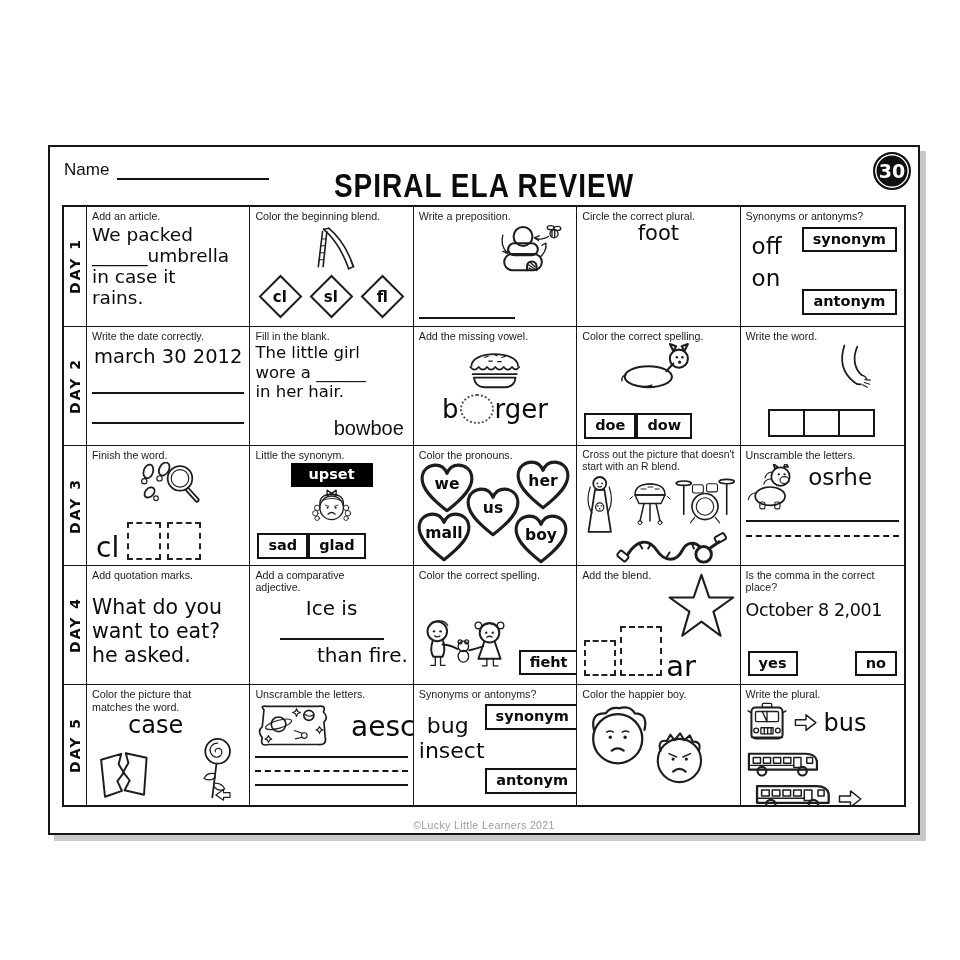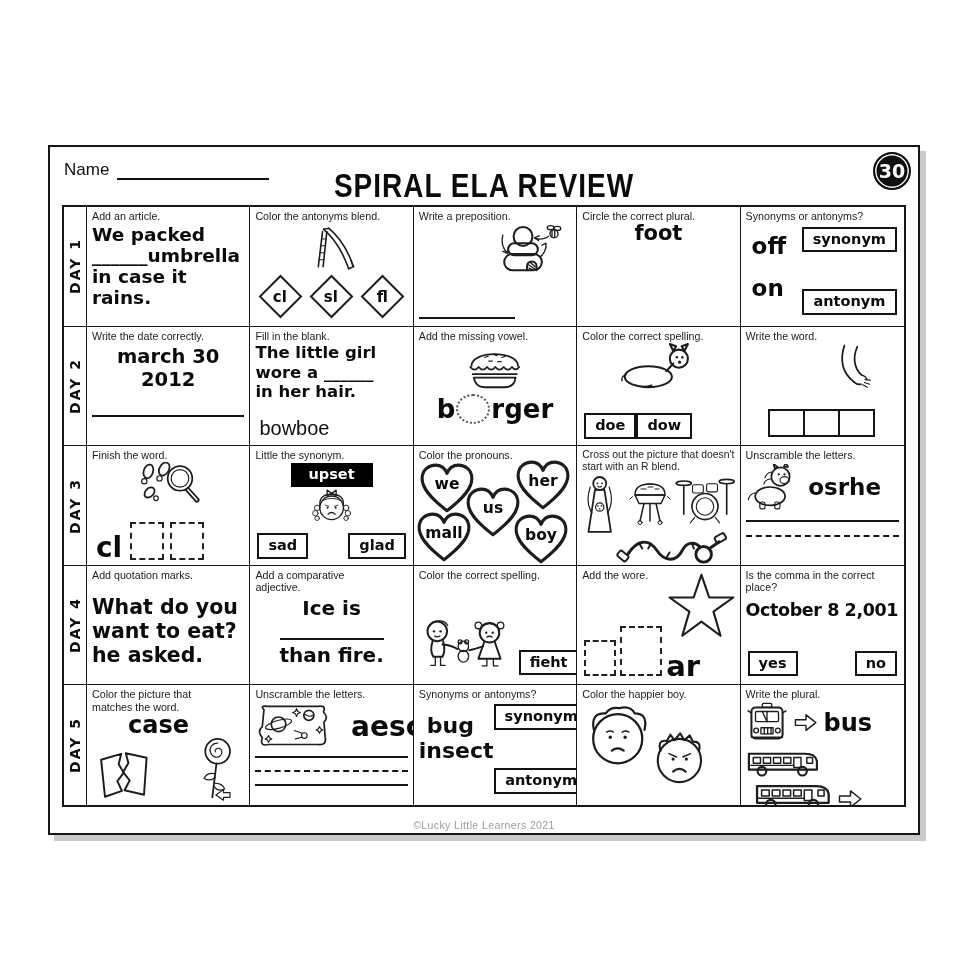--- a/index.html
+++ b/index.html
@@ -20,21 +20,21 @@
   .grid{margin:0 12px;height:602px;border:2.5px solid #161616;display:grid;
         grid-template-columns:23px repeat(5,1fr);grid-template-rows:repeat(5,1fr);background:#fff}
   .grid>div{border-right:1.7px solid #161616;border-bottom:1.7px solid #161616;overflow:hidden}
   .grid>div:nth-child(6n){border-right:none}
   .grid>div:nth-child(n+25){border-bottom:none}
   .daycell{display:flex;align-items:center;justify-content:center}
   .daycell span{writing-mode:vertical-rl;transform:rotate(180deg);font-weight:800;font-size:14px;
         letter-spacing:2px;color:#0d0d0d;font-family:"DejaVu Sans",sans-serif;white-space:nowrap}
   .cell{padding:3px 5px;display:flex;flex-direction:column;position:relative}
   .prompt{font-size:10.7px;color:#1c1c1c;line-height:1.18}
-  .kid{font-family:"DejaVu Sans",sans-serif;font-weight:700;color:#0b0b0b;white-space:pre-line}
+  .kid{font-family:"DejaVu Sans",sans-serif;font-weight:400;color:#0b0b0b;white-space:pre-line}
   .row{display:flex}
   .wbox{border:2.2px solid #131313;padding:0 9px;font-family:"DejaVu Sans",sans-serif;font-weight:700;
         font-size:14.5px;color:#0b0b0b;background:#fff;line-height:1.5;text-align:center;white-space:nowrap}
   .blabel{background:#000;color:#fff;font-family:"DejaVu Sans",sans-serif;font-weight:700;font-size:14.5px;
         padding:1px 18px;line-height:1.5}
   .uline{border-bottom:2.6px solid #151515}
   .dotline{border-bottom:2.8px dashed #151515}
   .dia{width:31px;height:31px;border:2px solid #1d1d1d;transform:rotate(45deg);display:flex;
        align-items:center;justify-content:center;background:#fff}
   .dia span{transform:rotate(-45deg);font-family:"DejaVu Sans",sans-serif;font-weight:700;font-size:15px;color:#0b0b0b}
@@ -73,21 +73,21 @@
 
     <div class="cell">
       <div class="prompt">Add an article.</div>
       <div class="kid" style="font-size:18.5px;line-height:1.14;margin-top:1px">We packed
 ______umbrella
 in case it
 rains.</div>
     </div>
 
     <div class="cell">
-      <div class="prompt">Color the antonyms blend.</div>
+      <div class="prompt">Color the beginning blend.</div>
       <svg class="ink" viewBox="0 0 100 92" style="height:49px;margin:1px auto 0">
         <path d="M33 14 L25 80"></path>
           <path d="M41 14 L34 80"></path>
         <path class="thin" d="M32 28 h8 M30 41 h8 M28 54 h8 M26 67 h8"></path>
         <path d="M35 10 C52 24 70 50 82 84"></path>
           <path d="M45 8 C62 22 80 48 91 80"></path>
         <path d="M82 84 L91 80"></path>
           <path d="M35 10 L45 8"></path>
           <path class="thin" d="M86 68 l4 12"></path>
       </svg>
@@ -126,21 +126,21 @@
     <div class="cell">
       <div class="prompt">Circle the correct plural.</div>
       <div class="kid" style="font-size:21px;text-align:center;line-height:1">foot</div>
     </div>
 
     <div class="cell">
       <div class="prompt">Synonyms or antonyms?</div>
       <div class="row" style="flex:1;justify-content:space-between;padding:2px 2px 6px">
         <div style="margin-top:8px;margin-left:4px">
           <div class="kid" style="font-size:23px">off</div>
-          <div class="kid" style="font-size:23px;margin-top:16px">on</div>
+          <div class="kid" style="font-size:23px;margin-top:6px">on</div>
         </div>
         <div style="display:flex;flex-direction:column;justify-content:space-between;padding:2px 0 2px">
           <div class="wbox">synonym</div>
           <div class="wbox">antonym</div>
         </div>
       </div>
     </div>
 
     <div class="daycell">
         <span>DAY 2</span>
@@ -151,21 +151,21 @@
       <div class="kid" style="font-size:19.5px;text-align:center;margin-top:3px">march 30 2012</div>
       <div class="uline" style="margin-top:24px"></div>
       <div class="uline" style="margin-top:28px"></div>
     </div>
 
     <div class="cell">
       <div class="prompt">Fill in the blank.</div>
       <div class="kid" style="font-size:16.5px;line-height:1.17;margin-top:1px">The little girl
 wore a ______
 in her hair.</div>
-      <div class="row" style="justify-content:flex-start;margin-top:auto;padding:0 4px 2px;font-size:20px;color:#111">
+      <div class="row" style="justify-content:flex-end;margin-top:auto;padding:0 4px 2px;font-size:20px;color:#111">
         <span>bow</span>
         <span>boe</span>
       </div>
     </div>
 
     <div class="cell">
       <div class="prompt">Add the missing vowel.</div>
       <svg class="ink" viewBox="0 0 110 84" style="height:50px;margin:0 auto">
         <path d="M16 40 C16 14 94 14 94 40"></path>
         <path class="thin" d="M38 26 l6 -2 M53 21 l6 2 M67 26 l6 -2 M45 32 h6 M60 33 h6"></path>
@@ -250,21 +250,21 @@
           <circle class="thin" cx="14" cy="58" r="6"></circle>
           <circle class="thin" cx="18" cy="69" r="5"></circle>
         <circle class="thin" cx="82" cy="46" r="6"></circle>
           <circle class="thin" cx="86" cy="58" r="6"></circle>
           <circle class="thin" cx="82" cy="69" r="5"></circle>
         <circle class="fl" cx="41" cy="46" r="2.2"></circle>
           <circle class="fl" cx="59" cy="46" r="2.2"></circle>
         <path class="thin" d="M36 40 l8 3 M64 40 l-8 3"></path>
         <path d="M42 60 q8 -7 16 0"></path>
       </svg>
-      <div class="row" style="justify-content:space-between;margin-top:auto;padding:0 2px 3px">
+      <div class="row" style="justify-content:flex-start;margin-top:auto;padding:0 2px 3px">
         <div class="wbox">sad</div>
         <div class="wbox">glad</div>
       </div>
     </div>
 
     <div class="cell">
       <div class="prompt">Color the pronouns.</div>
       <div class="hearts">
         <svg class="ink" viewBox="0 0 54 50" style="left:0;top:0;width:56px">
           <path d="M27 46 C10 33 3 24 3 15 C3 6 10 2 16 2 C21 2 25 5 27 10 C29 5 33 2 38 2 C44 2 51 6 51 15 C51 24 44 33 27 46 Z"></path>
@@ -332,21 +332,21 @@
           <path d="M96 18 l10 -7"></path>
           <rect class="thin" x="102" y="4" width="11" height="7" rx="2" transform="rotate(-30 107 8)"></rect>
           <rect class="thin" x="2" y="22" width="11" height="7" rx="2" transform="rotate(40 7 25)"></rect>
           <path class="thin" d="M24 13 l3 5 M36 13 l-3 5 M52 27 l3 -5 M78 13 l2 5"></path>
         </svg>
       </div>
     </div>
 
     <div class="cell">
       <div class="prompt">Unscramble the letters.</div>
-      <div class="row" style="align-items:center;margin-top:2px">
+      <div class="row" style="margin-top:2px">
         <svg class="ink" viewBox="0 0 95 80" style="height:46px">
           <ellipse cx="42" cy="56" rx="26" ry="16"></ellipse>
           <circle cx="60" cy="22" r="16"></circle>
           <ellipse class="thin" cx="67" cy="28" rx="8" ry="6"></ellipse>
           <path d="M50 8 l-2 -8 7 5 z M66 5 l3 -8 4 8 z"></path>
           <circle class="fl" cx="57" cy="18" r="2"></circle>
             <circle class="fl" cx="67" cy="18" r="2"></circle>
           <path class="thin" d="M44 14 q-9 2 -11 10 M44 26 q-11 0 -13 9"></path>
           <rect class="thin" x="24" y="66" width="9" height="12" rx="3"></rect>
           <rect class="thin" x="50" y="66" width="9" height="12" rx="3"></rect>
@@ -366,21 +366,21 @@
       <div class="prompt">Add quotation marks.</div>
       <div class="kid" style="font-size:20.5px;line-height:1.17;margin-top:14px">What do you
 want to eat?
 he asked.</div>
     </div>
 
     <div class="cell">
       <div class="prompt" style="width:120px">Add a comparative adjective.</div>
       <div class="kid" style="font-size:20px;text-align:center;margin-top:2px">Ice is</div>
       <div class="uline" style="width:104px;margin:18px auto 0"></div>
-      <div class="kid" style="font-size:20px;text-align:center;margin-top:3px">than fire.</div>
+      <div class="kid" style="font-size:20px;text-align:right;margin-top:3px">than fire.</div>
     </div>
 
     <div class="cell">
       <div class="prompt">Color the correct spelling.</div>
       <div class="row" style="flex:1;align-items:flex-end">
         <svg class="ink" viewBox="0 0 150 95" style="height:62px;margin-bottom:2px">
           <circle cx="28" cy="22" r="15"></circle>
           <path class="thin" d="M15 15 q6 -10 15 -9 q10 -1 14 7"></path>
           <circle class="fl" cx="23" cy="22" r="1.8"></circle>
             <circle class="fl" cx="33" cy="22" r="1.8"></circle>
@@ -404,21 +404,21 @@
           <path class="thin" d="M104 64 v11 h-7 M114 64 v11 h7"></path>
         </svg>
         <div style="display:flex;flex-direction:row;justify-content:space-around;flex:1;align-items:flex-end;height:92px;padding:2px 2px 6px">
           <div class="wbox">fieht</div>
           <div class="wbox">fight</div>
         </div>
       </div>
     </div>
 
     <div class="cell">
-      <div class="prompt">Add the wore.</div>
+      <div class="prompt">Add the blend.</div>
       <div style="position:relative;flex:1">
         <svg class="ink" viewBox="0 0 100 96" style="position:absolute;right:-2px;top:-9px;height:68px">
           <polygon points="50,4 61,36 95,36 67,56 77,90 50,70 23,90 33,56 5,36 39,36"></polygon>
         </svg>
         <div class="dashbox" style="position:absolute;left:2px;bottom:5px;width:32px;height:36px"></div>
         <div class="dashbox" style="position:absolute;left:38px;bottom:5px;width:42px;height:50px"></div>
         <span class="kid" style="position:absolute;left:84px;bottom:2px;font-size:29px;line-height:.9">ar</span>
       </div>
     </div>
 

